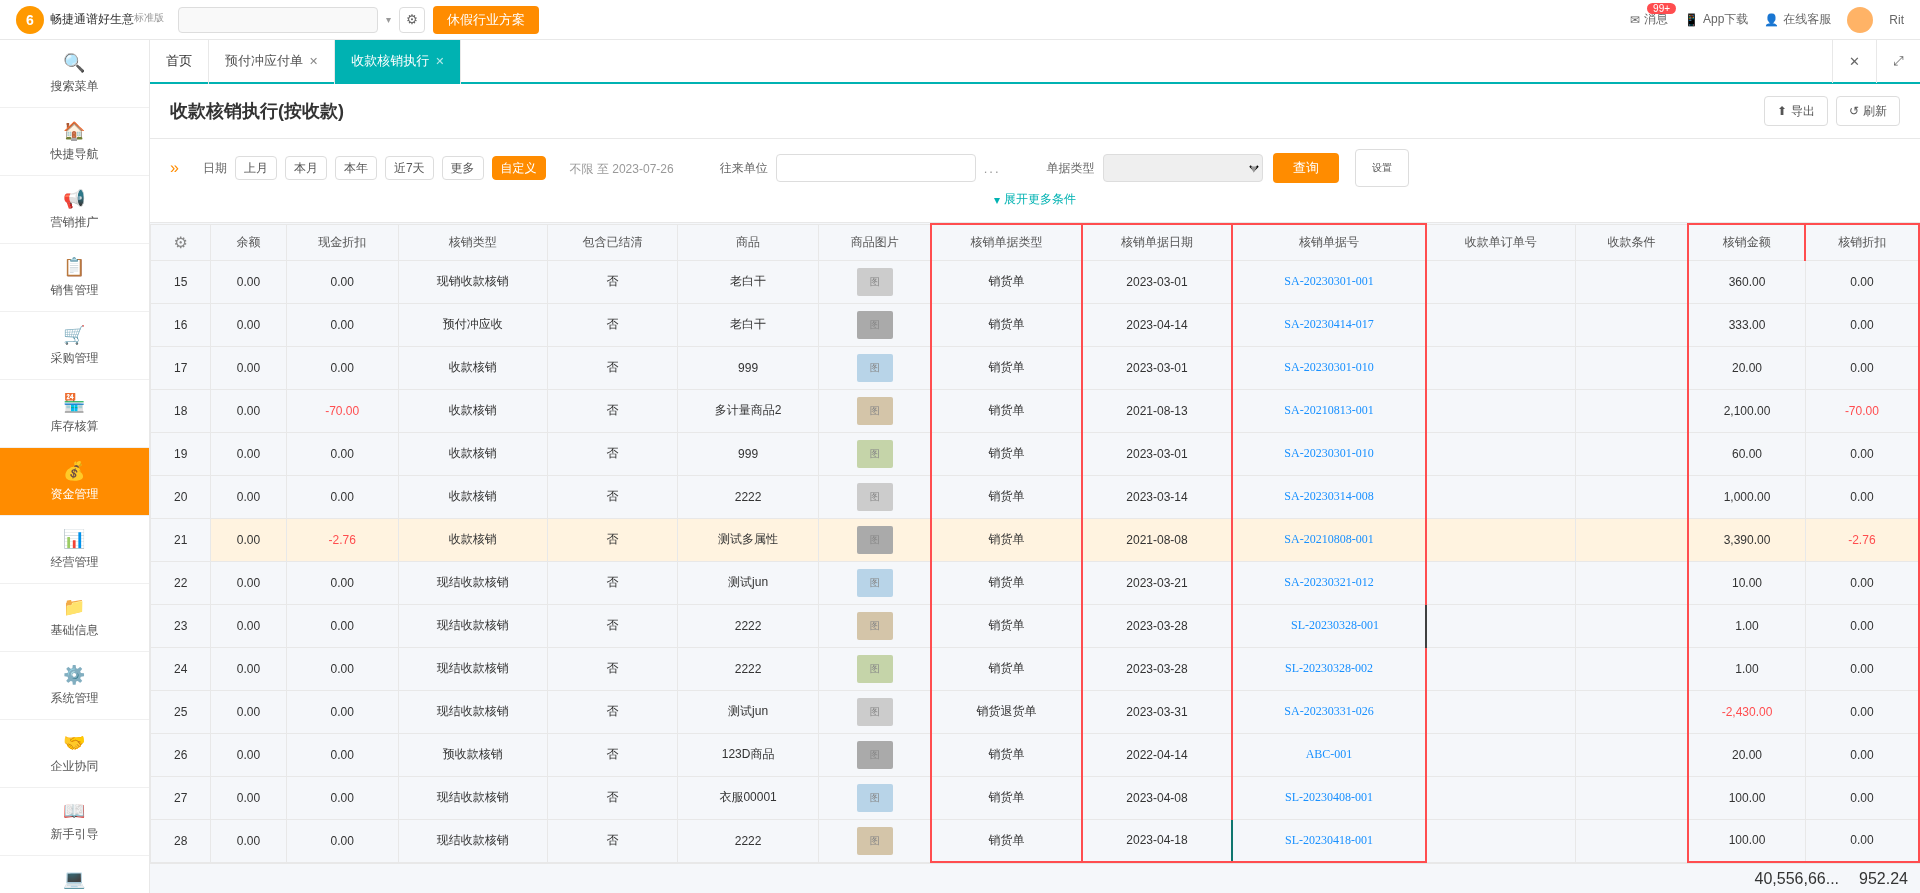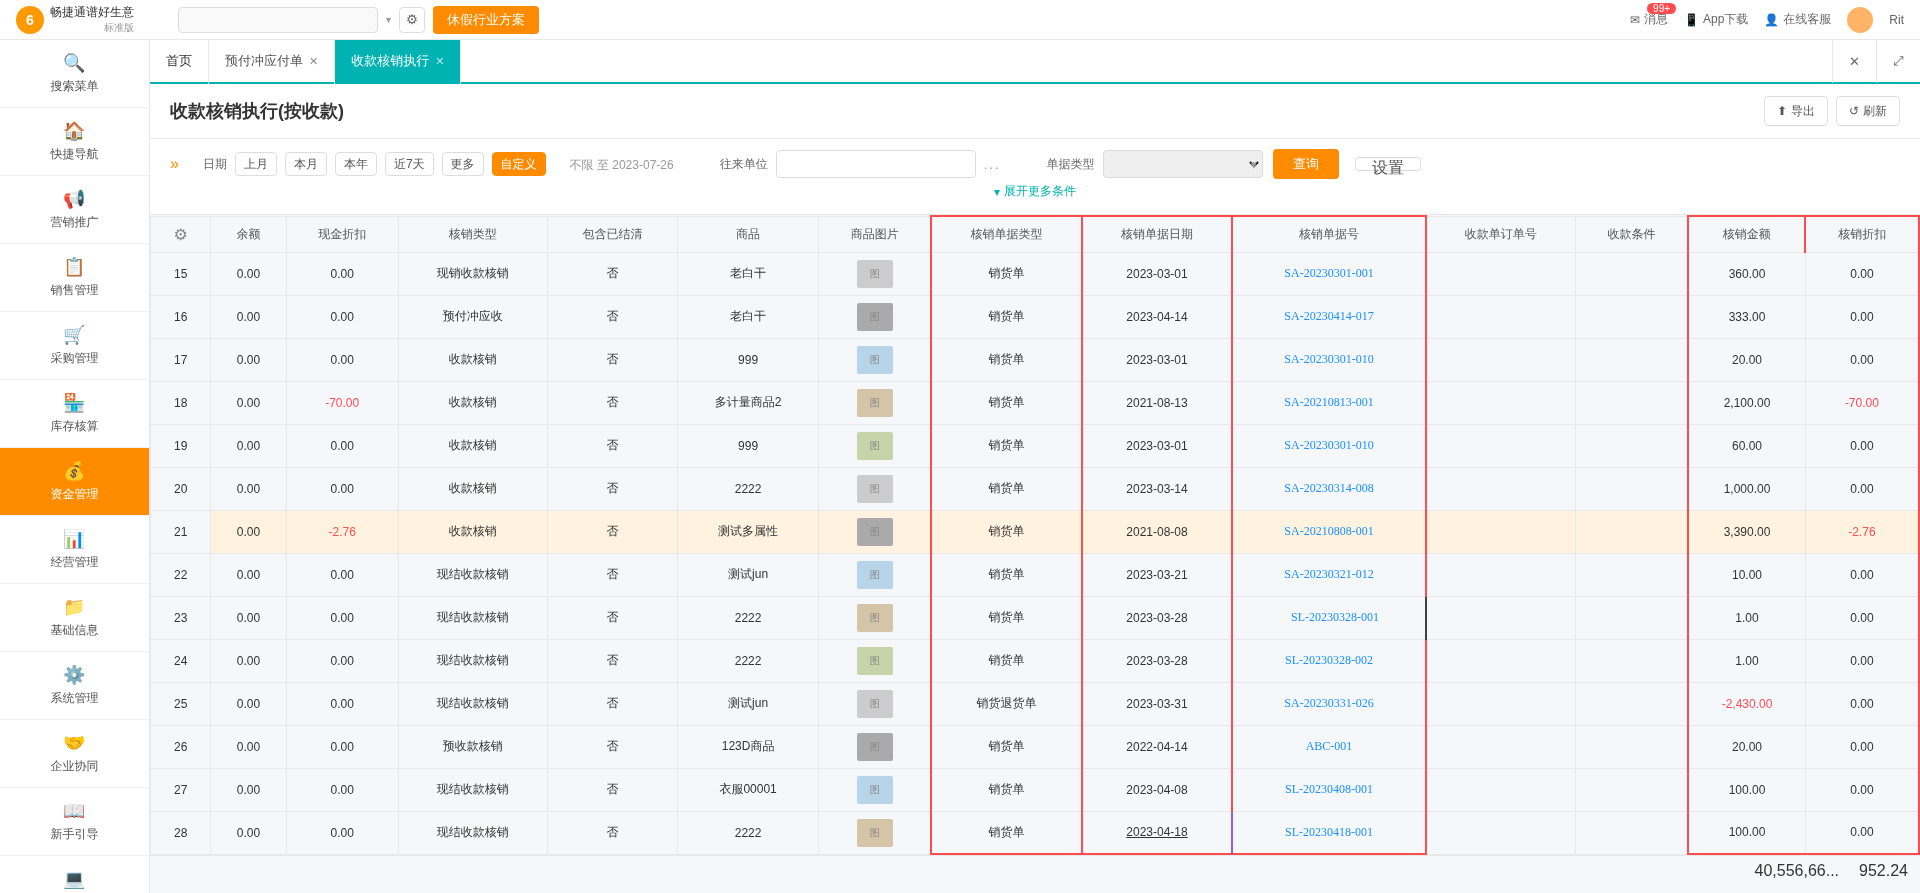--- a/index.html
+++ b/index.html
@@ -55,21 +55,21 @@
     .filter-section { display: flex; align-items: center; gap: 8px; }
     .filter-label { color: #666; font-size: 12px; white-space: nowrap; }
     .date-btns { display: flex; gap: 8px; align-items: center; }
     .date-btn { height: 24px; padding: 0 8px; border: 1px solid #ddd; background: #fff; border-radius: 4px; cursor: pointer; font-size: 12px; color: #555; }
     .date-btn.custom { background: #ff8c00; color: white; border-color: #ff8c00; }
     .date-range { font-size: 12px; color: #999; margin-top: 2px; }
     .filter-input { height: 28px; width: 200px; border: 1px solid #ddd; border-radius: 4px; padding: 0 8px; font-size: 12px; }
     .filter-dots { color: #999; letter-spacing: 2px; }
     .filter-select { height: 28px; width: 160px; border: 1px solid #ddd; border-radius: 4px; padding: 0 8px; font-size: 12px; }
     .query-btn { height: 30px; padding: 0 20px; background: #ff8c00; color: white; border: none; border-radius: 4px; cursor: pointer; font-size: 13px; }
-    .settings-btn { height: 14px; padding: 0 16px; background: #fff; color: #555; border: 1px solid #ddd; border-radius: 4px; cursor: pointer; font-size: 16px; }
+    .settings-btn { height: 38px; padding: 0 16px; background: #fff; color: #555; border: 1px solid #ddd; border-radius: 4px; cursor: pointer; font-size: 10px; }
     .expand-more { display: flex; align-items: center; justify-content: center; gap: 4px; color: #00b2b2; font-size: 12px; cursor: pointer; padding: 4px 0; }
     table { width: 100%; border-collapse: collapse; font-size: 12px; }
     thead th { background: #f5f7fa; color: #555; font-weight: 500; padding: 8px 12px; text-align: center; border: 1px solid #e8e8e8; white-space: nowrap; position: sticky; top: 0; z-index: 1; }
     tbody td { padding: 7px 12px; text-align: center; border: 1px solid #e8e8e8; white-space: nowrap; color: #333; }
     tbody tr.highlighted { background: #fff3e0; }
     .link-text { color: #1890ff; cursor: pointer; text-decoration: none; font-family: Liberation Serif, serif; }
     .red-text { color: #ff4d4f; }
     .settings-col { background: #f5f7fa; }
 
     
@@ -85,21 +85,21 @@
 
     
     .table-wrapper { position: relative; overflow: auto; flex: 1; }
   </style>
 </head>
 <body>
 
 <div class="top-bar">
   <div class="top-bar-logo">
     <div class="logo-icon">6</div>
-    <div style="display:flex;flex-direction:column;align-items:flex-end;">
+    <div style="display:flex;flex-direction:row;">
       <span style="font-size:12px;color:#333;font-weight:500;">畅捷通谱好生意</span>
       <span style="font-size:10px;color:#999;">标准版</span>
     </div>
   </div>
   <div class="top-bar-search">
     <input class="search-box" readonly="" style="">
     <span class="dropdown-arrow">▾</span>
     <button class="gear-btn">⚙</button>
     <button class="industry-btn">休假行业方案</button>
   </div>
@@ -514,21 +514,21 @@
       <td class="settings-col">28</td>
       <td>0.00</td>
       <td class="">0.00</td>
       <td>现结收款核销</td>
       <td>否</td>
       <td>2222</td>
       <td>
                   <div style="width:36px;height:28px;background:#d4c5a9;border-radius:2px;margin:auto;display:flex;align-items:center;justify-content:center;font-size:10px;color:#888;">图</div>
                 </td>
       <td style="border-left: 2px solid #ff4d4f; border-right: 2px solid #ff4d4f; border-bottom: 2px solid #ff4d4f;">销货单</td>
-      <td style="border-right: 2px solid #8b5cf6; border-bottom: 2px solid #ff4d4f; text-decoration: underline;">2023-04-18</td>
+      <td style="border-right: 2px solid #0f766e; border-bottom: 2px solid #ff4d4f;">2023-04-18</td>
       <td style="border-left: 2px solid #ff4d4f; border-right: 2px solid #ff4d4f; border-bottom: 2px solid #ff4d4f;"><a class="link-text">SL-20230418-001</a></td>
       <td></td>
       <td></td>
       <td class="" style="border-left: 2px solid #ff4d4f; border-right: 1px solid #e8e8e8; border-bottom: 2px solid #ff4d4f;">100.00</td>
       <td class="" style="border-right: 2px solid #ff4d4f; border-bottom: 2px solid #ff4d4f;">0.00</td>
     </tr>
             </tbody>
         </table>
         <div class="table-footer">
           <span>40,556,66...</span>

